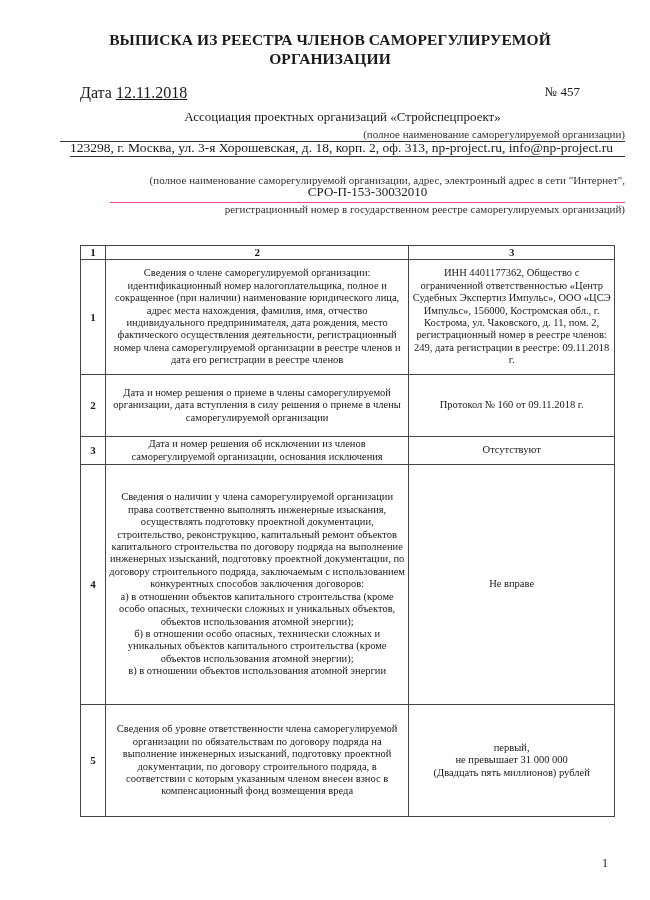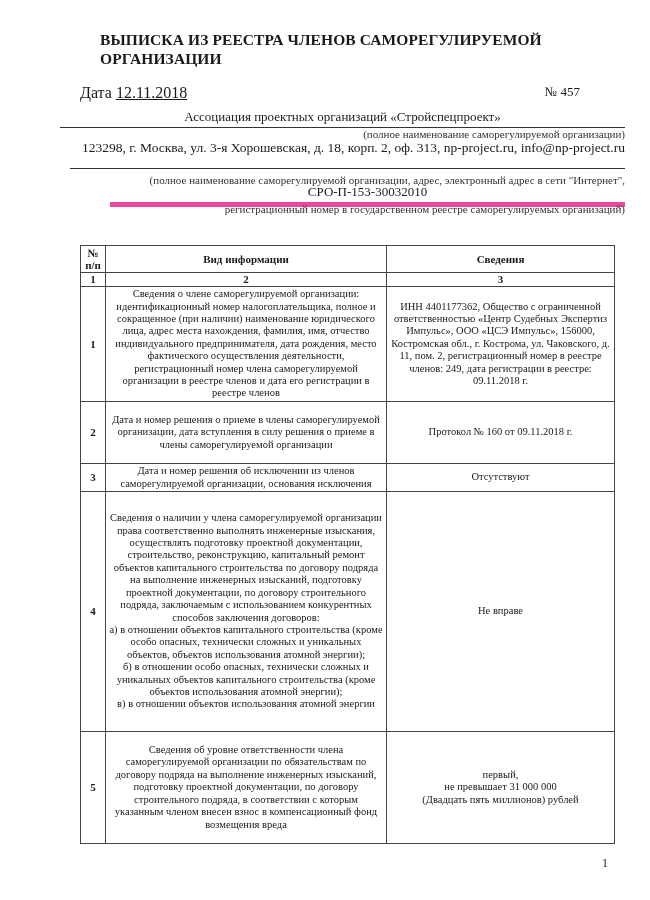--- a/index.html
+++ b/index.html
@@ -2,44 +2,44 @@
 <html><head>
 <meta charset="utf-8">
 <style>
   html, body { margin: 0; padding: 0; background: #ffffff; }
   body {
     width: 650px; height: 900px; position: relative; overflow: hidden;
     font-family: "Liberation Serif", "DejaVu Serif", serif; color: #1a1a1a;
   }
   .title {
     position: absolute; left: 100px; top: 30px; width: 460px;
-    text-align: left; font-weight: bold; font-size: 15.5px; line-height: 19px;
+    text-align: center; font-weight: bold; font-size: 15.5px; line-height: 19px;
     letter-spacing: 0.1px;
   }
   .date-line {
     position: absolute; left: 80px; top: 84px; font-size: 16px;
   }
   .date-line .u { text-decoration: underline; }
   .num-line {
     position: absolute; right: 70px; top: 84px; font-size: 13px; margin-left: 44px;
   }
   .org-name {
     position: absolute; left: 60px; top: 109px; width: 565px; text-align: center;
-    font-size: 13px; border-bottom: 1px solid #333; padding-bottom: 2px; left: 60px;
+    font-size: 13px; border-bottom: 1px solid #333; padding-bottom: 16px; left: 60px;
   }
   .caption {
     position: absolute; text-align: right; font-size: 11px; color: #333;
   }
   .addr {
-    position: absolute; left: 70px; top: 140px; width: 555px; text-align: right;
-    font-size: 13.5px; line-height: 16px; border-bottom: 1px solid #333; padding-bottom: 12px;
+    position: absolute; left: 70px; top: 140px; width: 555px; text-align: left;
+    font-size: 13.5px; line-height: 16px; border-bottom: 1px solid #333; padding-bottom: 0;
   }
   .regnum {
     position: absolute; left: 110px; top: 184px; width: 515px; text-align: center;
-    font-size: 13px; border-bottom: 5px solid #ec4899; padding-bottom: 2px;
+    font-size: 13px; border-bottom: 1px solid #ec4899; padding-bottom: 2px;
   }
   table.reg {
     position: absolute; left: 80px; top: 245px; width: 535px;
     border-collapse: collapse; font-size: 10.5px; line-height: 12.4px;
   }
   table.reg td, table.reg th {
     border: 1px solid #444; padding: 0 3px; text-align: center; vertical-align: middle;
   }
   table.reg th { font-weight: bold; font-size: 11px; }
   .c1 { width: 18px; font-weight: bold; font-size: 11px; }
@@ -69,25 +69,20 @@
 <div class="caption" style="left:60px; top:128px; width:565px;">(полное наименование саморегулируемой организации)</div>
 
 <div class="addr">123298, г. Москва, ул. 3-я Хорошевская, д. 18, корп. 2, оф. 313, np-project.ru, info@np-project.ru</div>
 <div class="caption" style="left:110px; top:174px; width:515px;">(полное наименование саморегулируемой организации, адрес, электронный адрес в сети "Интернет",</div>
 
 <div class="regnum">СРО-П-153-30032010</div>
 <div class="caption" style="left:110px; top:203px; width:515px;">регистрационный номер в государственном реестре саморегулируемых организаций)</div>
 
 <table class="reg">
   <tbody>
-      <tr class="rowhead">
-    <th class="c1">№ п/п</th>
-    <th class="c2">Вид информации</th>
-    <th class="c3">Сведения</th>
-  </tr>
   <tr class="idx">
     <td>1</td>
     <td>2</td>
     <td>3</td>
   </tr>
   <tr style="height:115px;">
     <td class="c1">1</td>
     <td>Сведения о члене саморегулируемой организации: идентификационный номер налогоплательщика, полное и сокращенное (при наличии) наименование юридического лица, адрес места нахождения, фамилия, имя, отчество индивидуального предпринимателя, дата рождения, место фактического осуществления деятельности, регистрационный номер члена саморегулируемой организации в реестре членов и дата его регистрации в реестре членов</td>
     <td>ИНН 4401177362, Общество с ограниченной ответственностью «Центр Судебных Экспертиз Импульс», ООО «ЦСЭ Импульс», 156000, Костромская обл., г. Кострома, ул. Чаковского, д. 11, пом. 2, регистрационный номер в реестре членов: 249, дата регистрации в реестре: 09.11.2018 г.</td>
   </tr>

